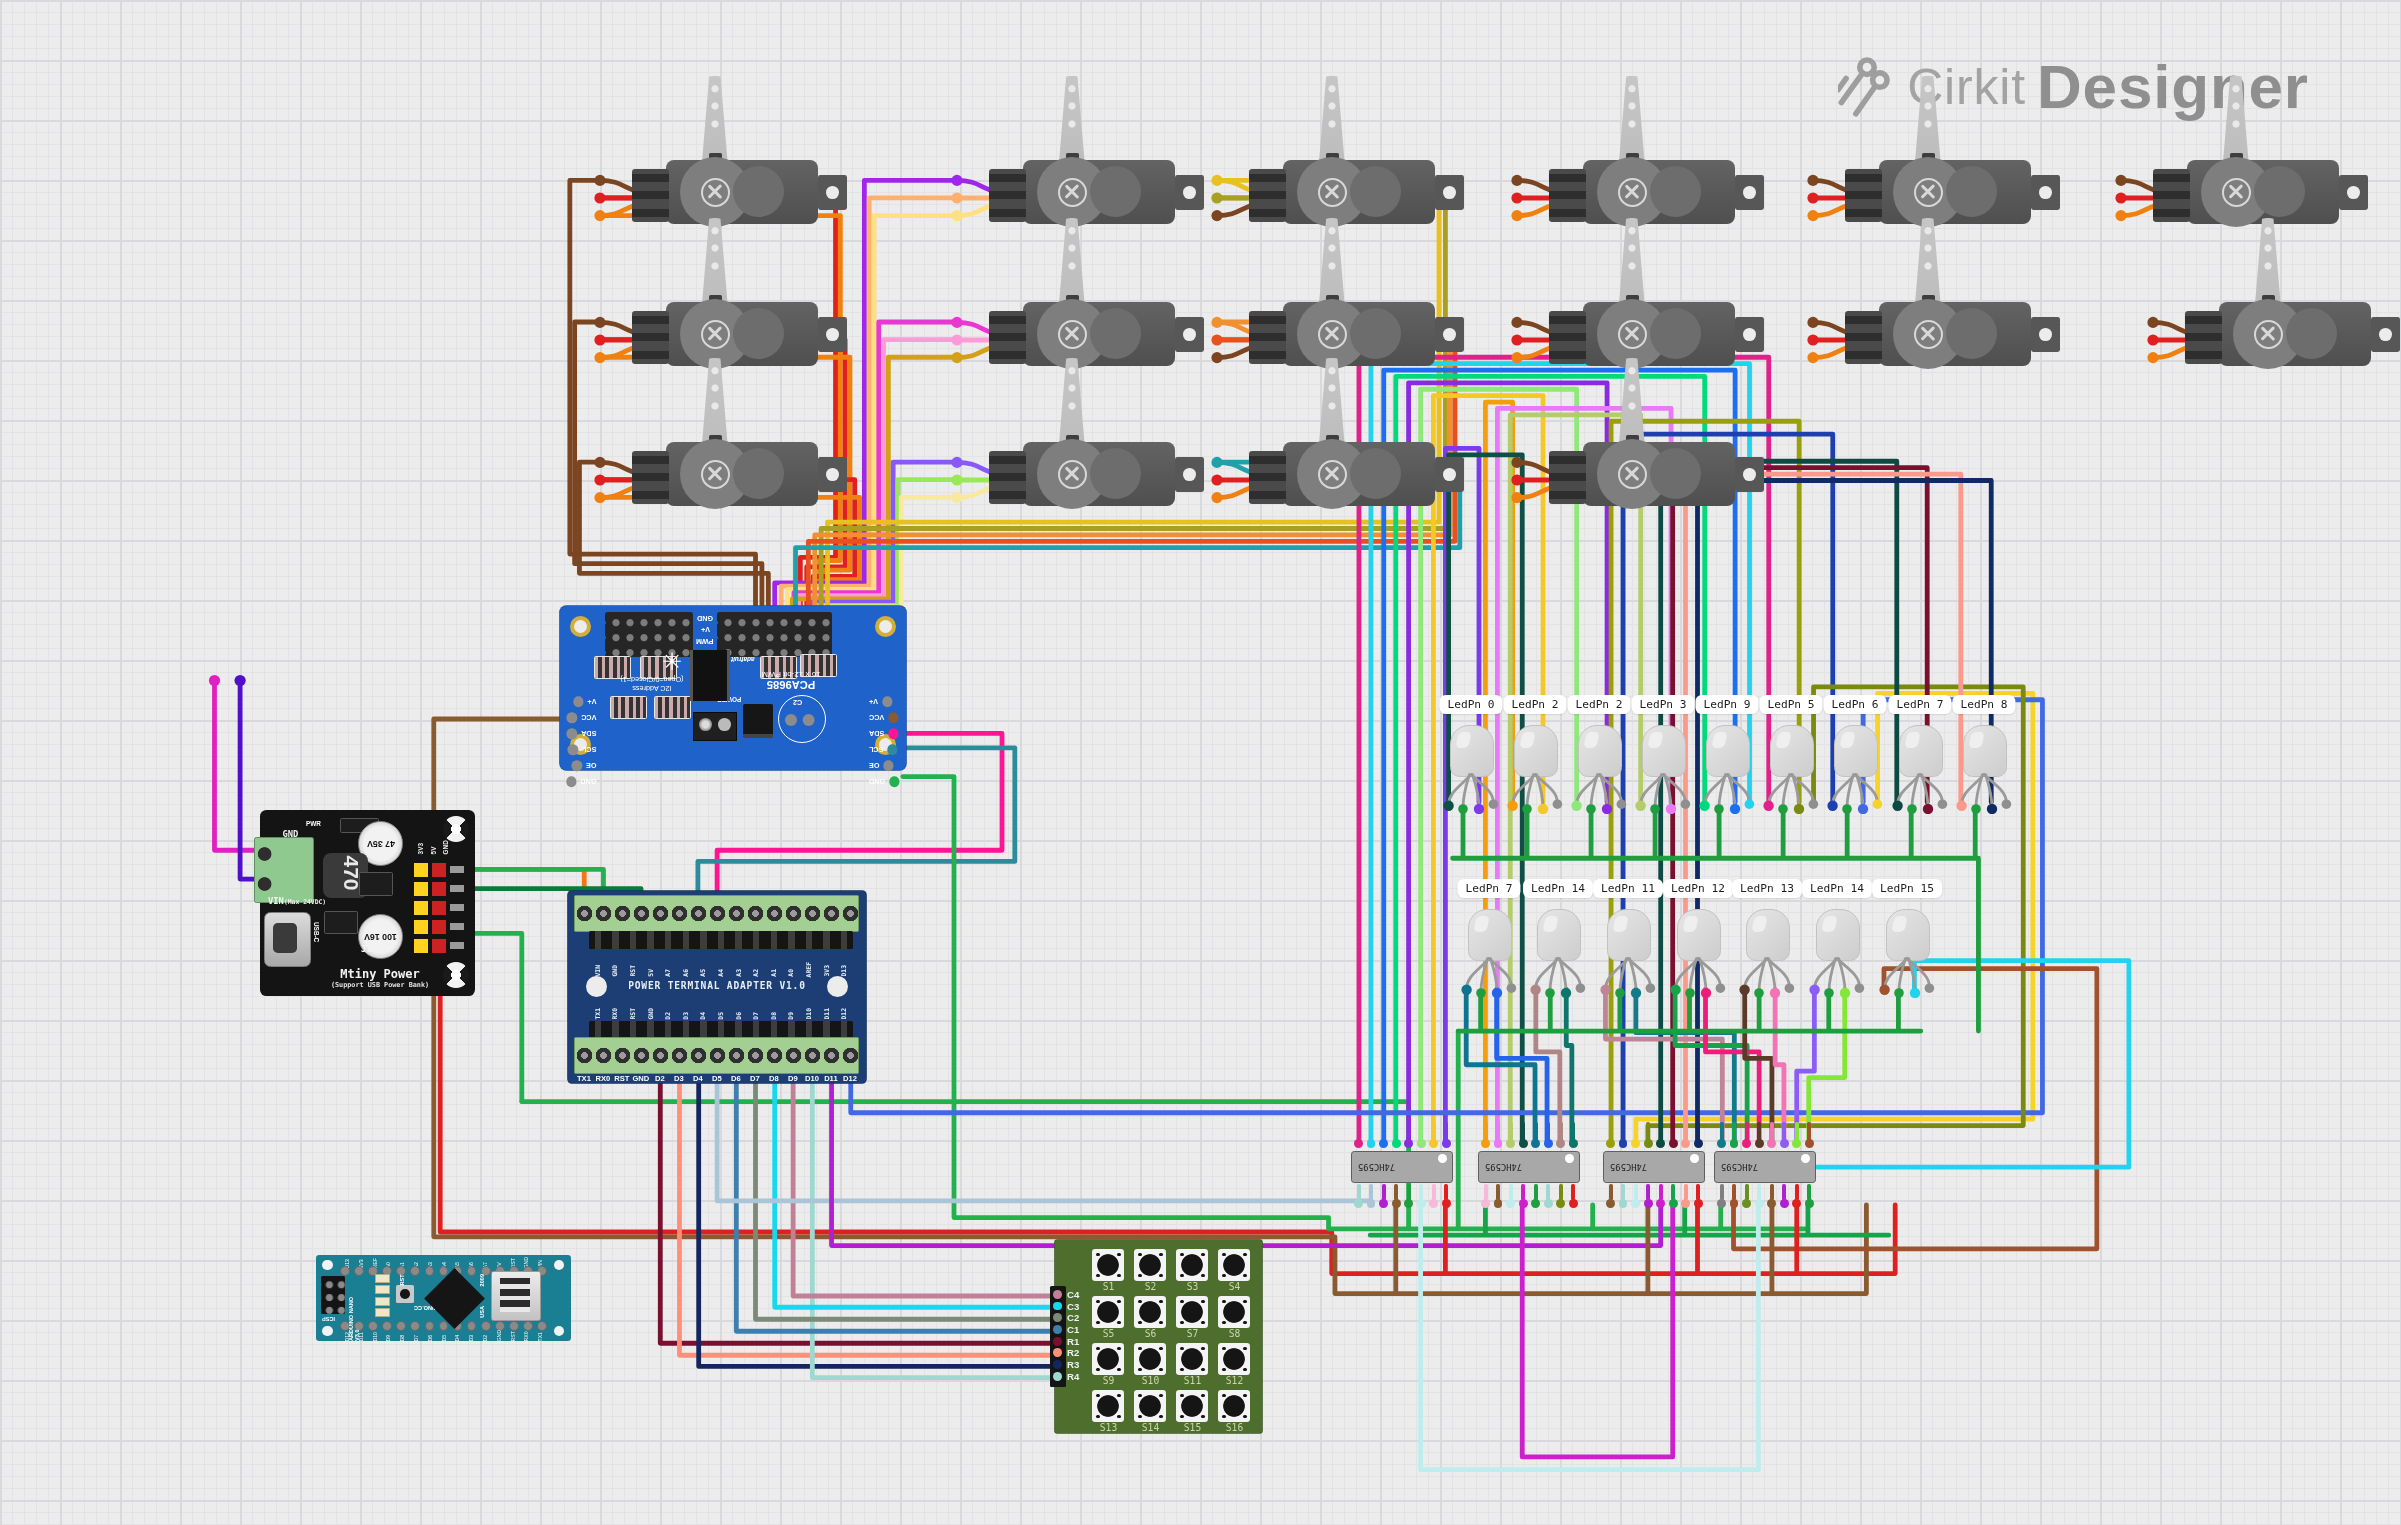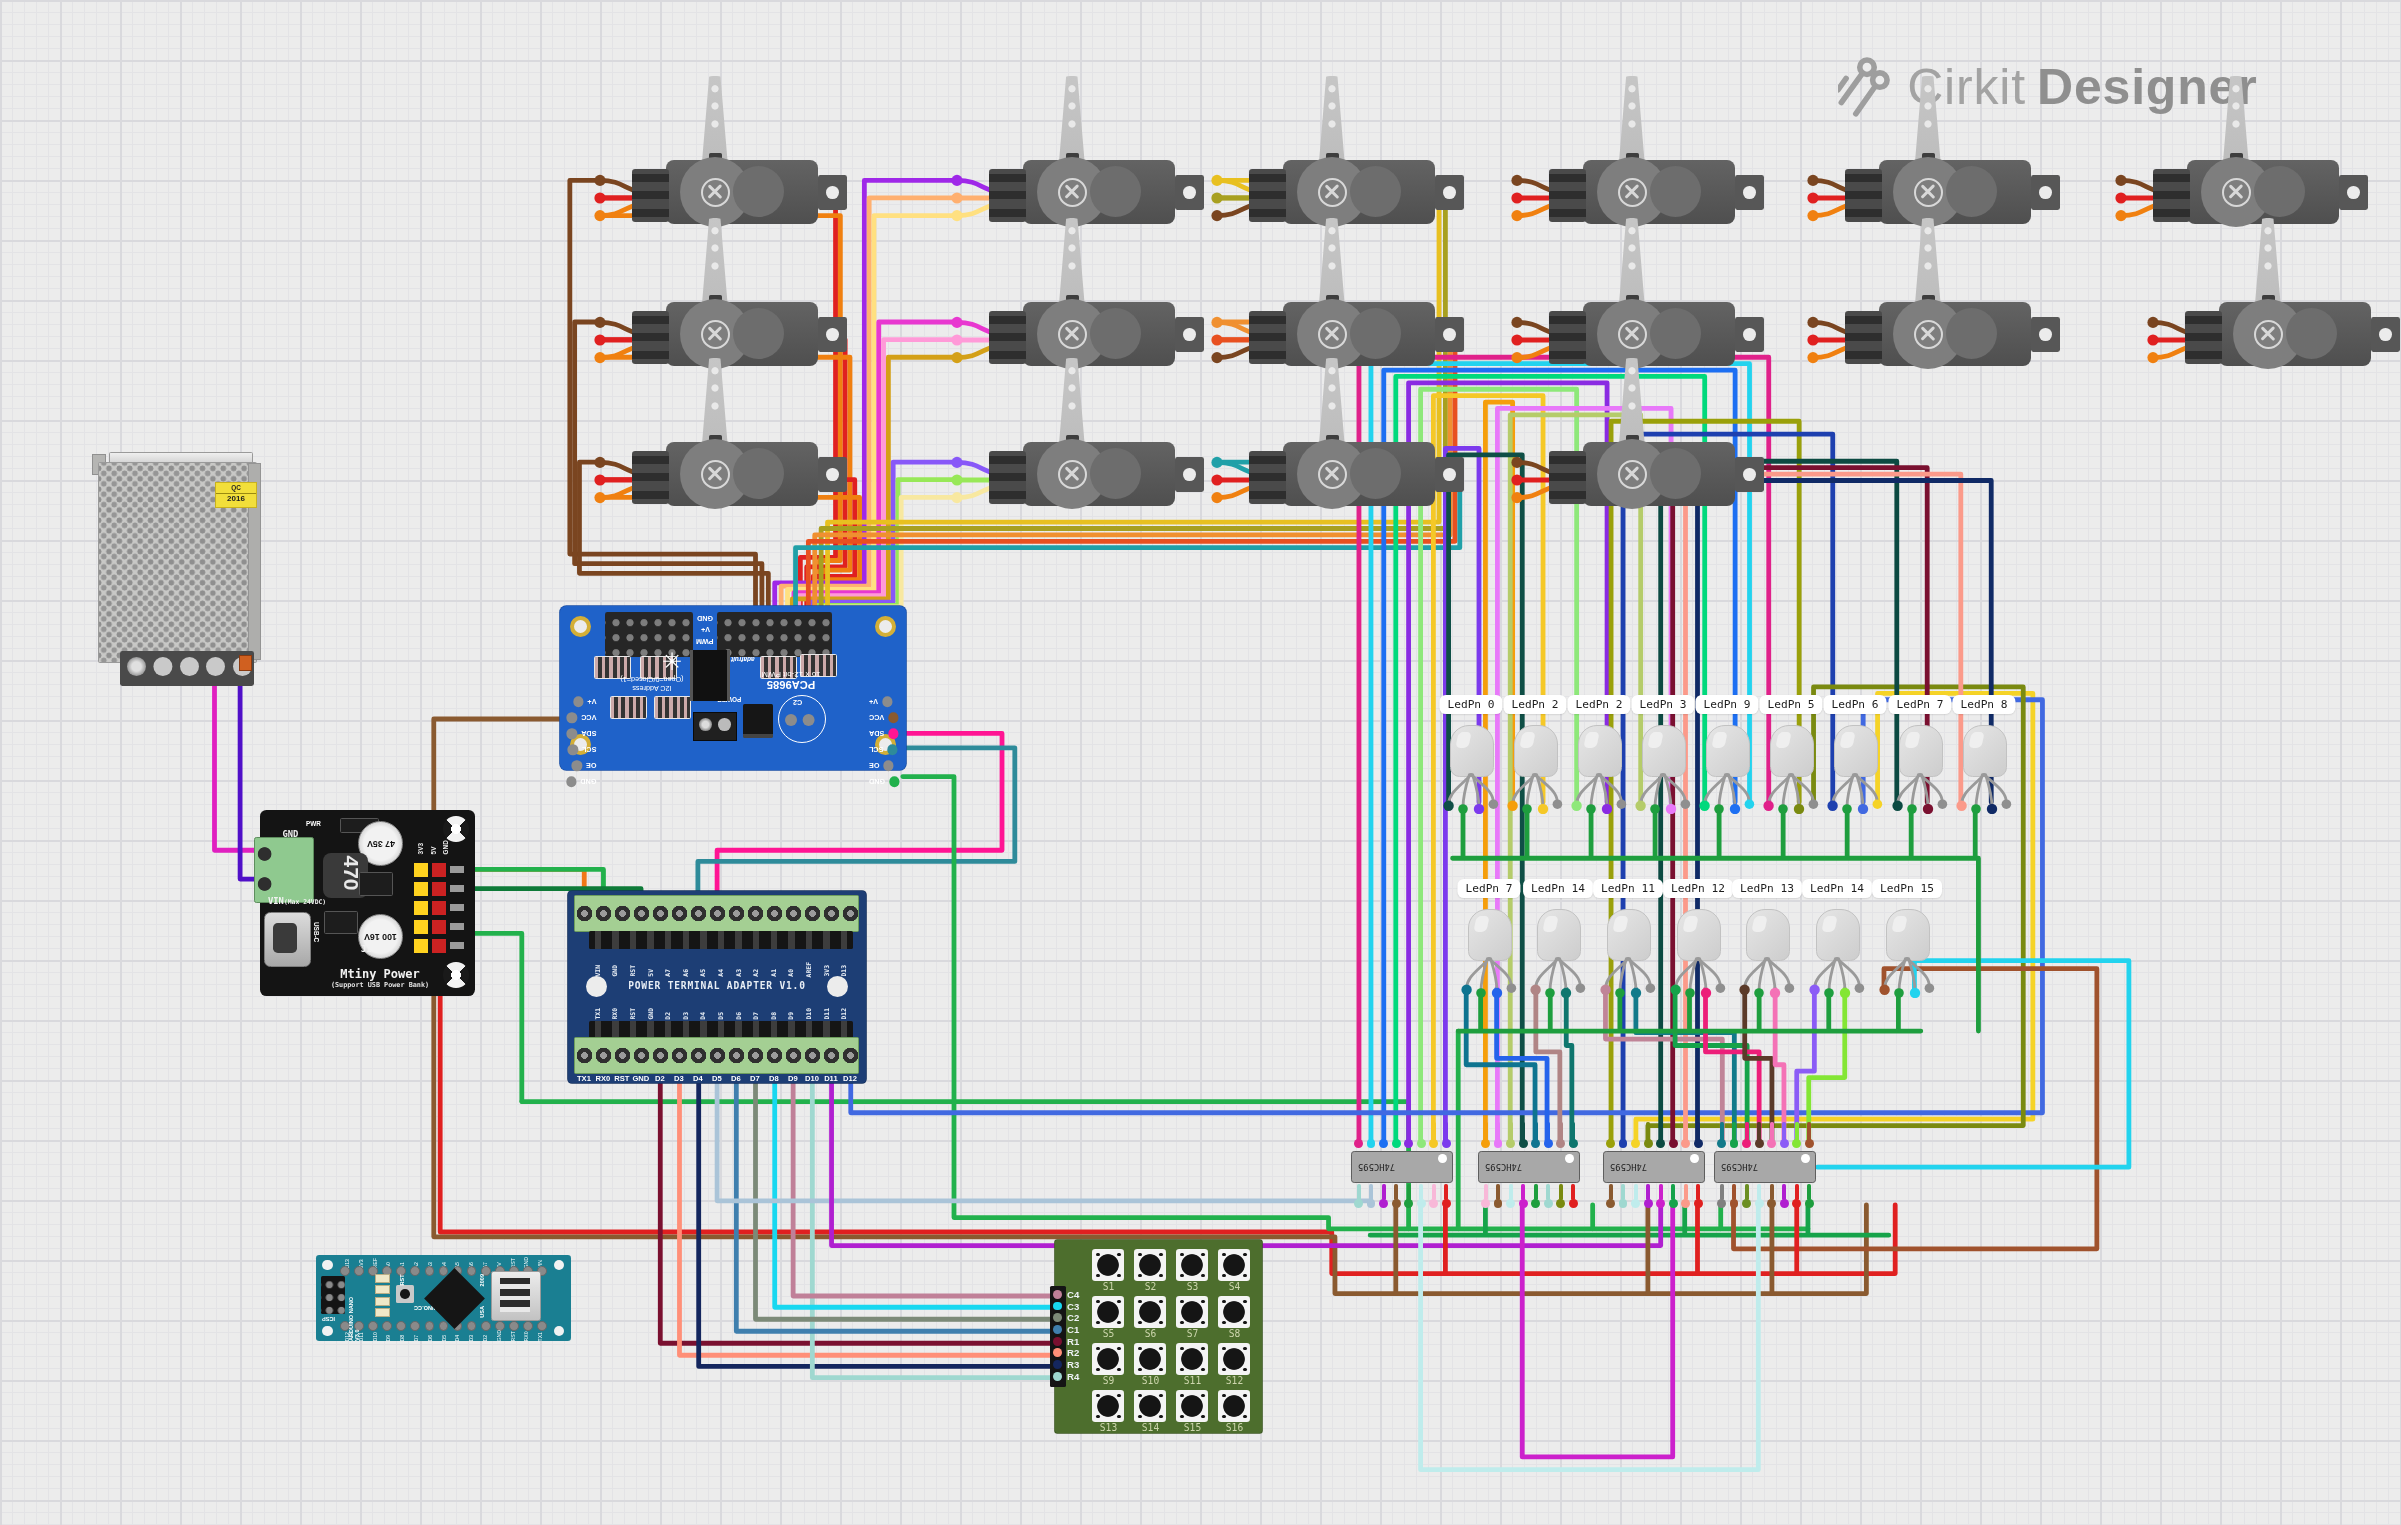--- a/index.html
+++ b/index.html
@@ -8,21 +8,21 @@
     background-image:
       linear-gradient(#d9d9dd 1.6px,transparent 1.6px),linear-gradient(90deg,#d9d9dd 1.6px,transparent 1.6px),
       linear-gradient(#e3e3e6 0.8px,transparent 0.8px),linear-gradient(90deg,#e3e3e6 0.8px,transparent 0.8px);
     background-size:60px 60px,60px 60px,12px 12px,12px 12px;}
   .abs{position:absolute;}
   .r180{transform:rotate(180deg);}
   i{display:block;position:absolute;}
   
   .logo{display:flex;align-items:center;gap:11.2px;left:1838px;top:53px;height:67px;}
   .logo-light{font-size:50px;font-weight:400;color:#a3a3a3;letter-spacing:0.8px;}
-  .logo-bold{font-size:50px;font-weight:800;color:#8f8f8f;letter-spacing:0.8px;}
+  .logo-bold{font-size:62px;font-weight:800;color:#8f8f8f;letter-spacing:0.8px;}
   
   .wires{left:0;top:0;}
   .wires path{fill:none;stroke-width:6;stroke-linecap:round;stroke-linejoin:round;}
   
   .servo-slot{width:256px;height:184px;}
   .servo{position:relative;width:100%;height:100%;}
   .sv-horn{position:absolute;left:110px;top:0;width:25.6px;height:86px;background:#c2c2c2;
     clip-path:polygon(28% 0,72% 0,100% 100%,0 100%);border-radius:11.2px 11.2px 0 0;
     background-image:radial-gradient(circle at 50% 12.8px,#e9e9e9 0 3.2px,transparent 4px),
       radial-gradient(circle at 50% 30px,#e9e9e9 0 3.2px,transparent 4px),
@@ -323,31 +323,20 @@
           <path d="M22,72 L46,38"></path>
           <path d="M0,42 L10,28"></path>
         <circle cx="36" cy="14" r="9"></circle>
           <circle cx="52" cy="30" r="9"></circle>
       </g>
     </svg>
     <span class="logo-light">Cirkit</span>
     <span class="logo-bold">Designer</span>
   </div>
 
-  <div class="abs psu">
-    <div class="psu-tab"></div>
-    <div class="psu-top"></div>
-    <div class="psu-case"></div>
-    <div class="psu-side"></div>
-    <div class="psu-sticker">
-      <span class="psu-qc">QC</span><span>2016</span>
-    </div>
-    <div class="psu-term"></div>
-    <div class="psu-fuse"></div>
-  </div>
 
   <div class="abs servo-slot" style="left:592px;top:76px">
       <div class="servo">
       <div class="sv-horn"></div>
       <div class="sv-notch"></div>
       <div class="sv-tab sv-tab-l"></div>
       <div class="sv-tab sv-tab-r"></div>
       <div class="sv-body"></div>
       <div class="sv-gear"></div>
       <div class="sv-gear2"></div>

